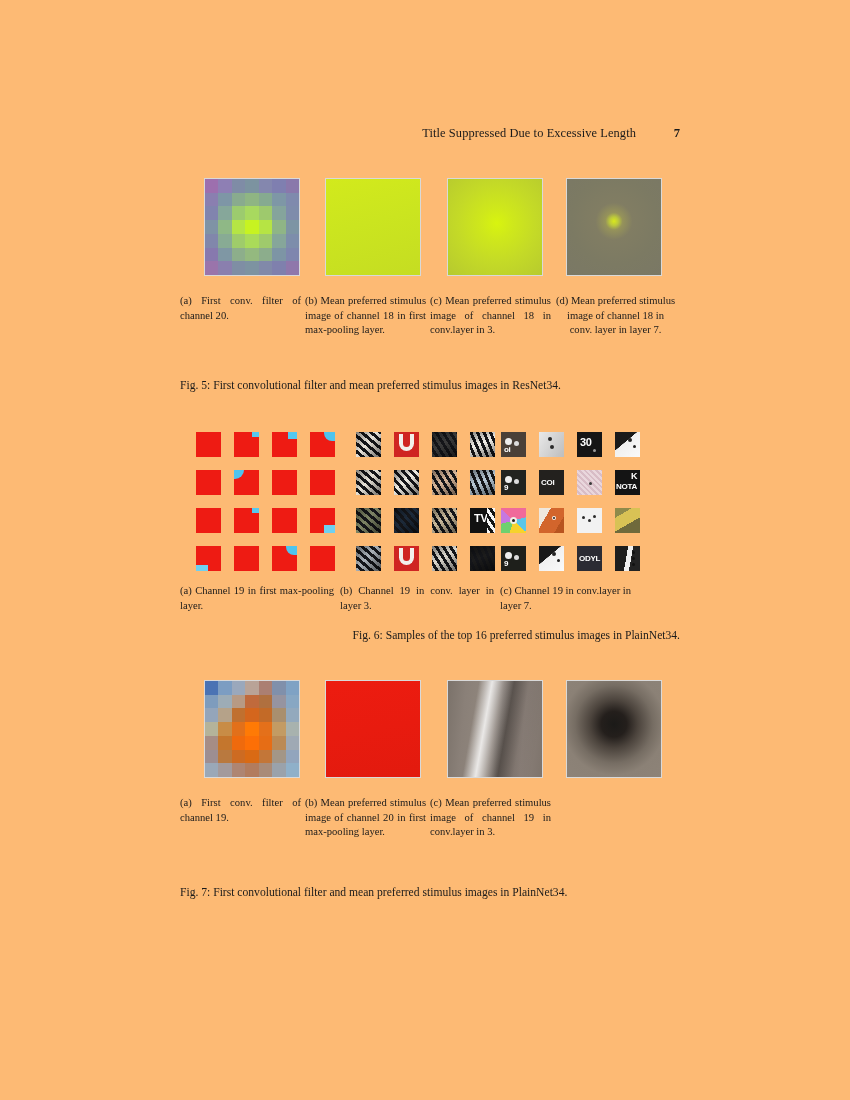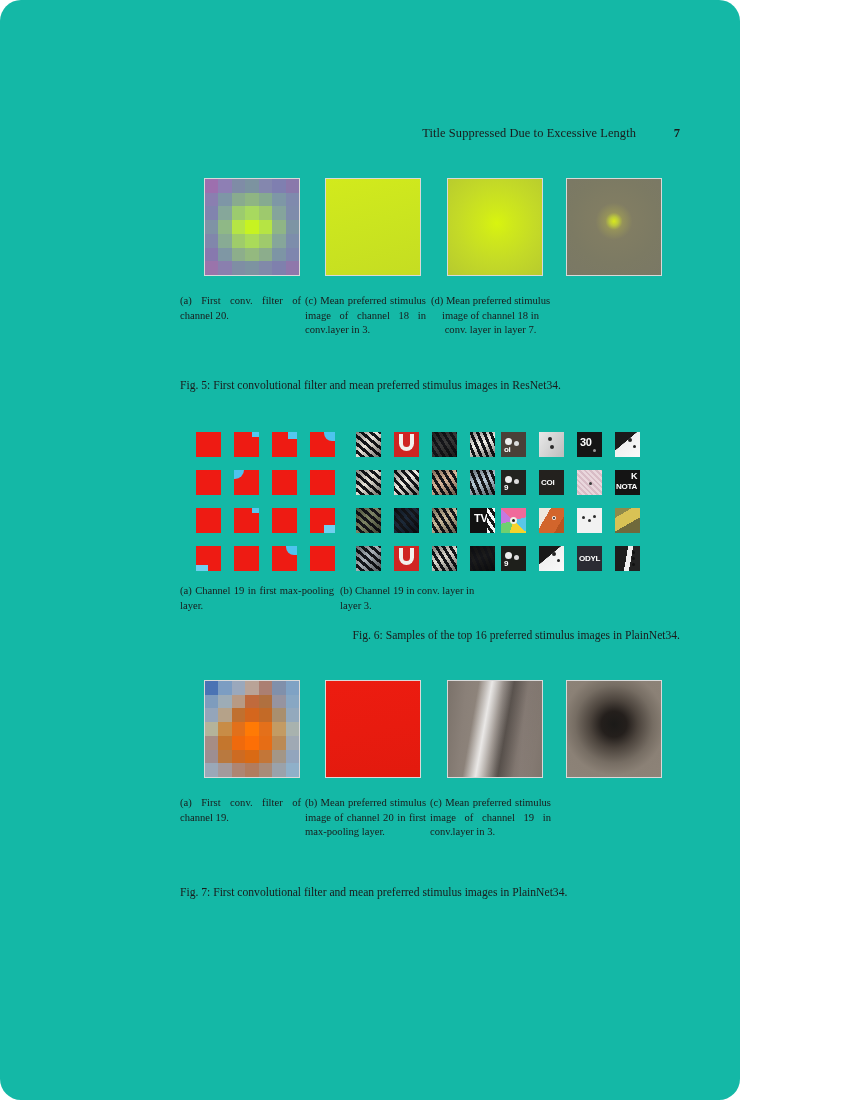--- a/index.html
+++ b/index.html
@@ -13,24 +13,23 @@
     height: 1100px;
     position: relative;
     font-family: "Liberation Serif", "DejaVu Serif", serif;
     color: #1a1a1a;
     overflow: hidden;
   }
 
   .page {
     position: absolute;
     left: 0; top: 0;
-    width: 740px;
+    width: 850px;
     height: 1100px;
-    background: #14b8a6;
-    border-radius: 21px;
+    background: #fdba74;
   }
 
   
   .running-head {
     position: absolute;
     left: 180px;
     top: 126px;
     width: 500px;
     height: 18px;
     display: flex;
@@ -228,20 +227,21 @@
             <i style="background: rgb(143, 119, 171);"></i>
           </div>
       </div>
       <div class="panel-img p1" style="background:linear-gradient(165deg,#d2ea1c 0%,#cbe51f 45%,#c5dd22 100%);"></div>
       <div class="panel-img p2" style="background:radial-gradient(circle at 52% 46%, #d8f40f 0%, #cfe81b 22%, #c4da27 55%, #b6c92f 100%);"></div>
       <div class="panel-img p3" style="background:radial-gradient(circle at 50% 44%, #d9e81c 0%, #bcc83c 6%, #96935a 12%, #817d63 26%, #7c7a63 60%, #7a7865 100%);"></div>
     </div>
 
     <div class="subcaps4">
       <div class="sc">(a) First conv. filter of channel 20.</div>
+      <div class="sc">(b) Mean preferred stimulus image of channel 18 in first max-pooling layer.</div>
       <div class="sc">(c) Mean preferred stimulus image of channel 18 in conv.layer in 3.</div>
       <div class="sc last-left">(d) Mean preferred stimulus image of channel 18 in conv. layer in layer 7.</div>
     </div>
 
     <div class="fig-caption" style="top:200px;">Fig. 5: First convolutional filter and mean preferred stimulus images in ResNet34.</div>
   </div>
 
   <div class="figure-block" id="fig6" style="left:180px; top:432px; width:500px; height:210px;">
 
     <div style="position:absolute; left:0; top:0; width:500px; height:145px;">
@@ -393,20 +393,21 @@
             <span style="left:17px;top:5px;width:3px;height:3px;border-radius:50%;background:#111;"></span>
             <span style="left:17px;top:11px;width:3px;height:3px;border-radius:50%;background:#111;"></span>
             <span style="left:17px;top:17px;width:3px;height:3px;border-radius:50%;background:#111;"></span>
           </div>
         </div>
     </div>
 
     <div class="subcaps3" style="top:152px;">
       <div class="sc">(a) Channel 19 in first max-pooling layer.</div>
       <div class="sc">(b) Channel 19 in conv. layer in layer 3.</div>
+      <div class="sc">(c) Channel 19 in conv.layer in layer 7.</div>
     </div>
 
     <div class="fig-caption centered" style="top:196px;">Fig. 6: Samples of the top 16 preferred stimulus images in PlainNet34.</div>
   </div>
 
   <div class="figure-block" id="fig7" style="left:180px; top:680px; width:500px; height:240px;">
 
     <div class="img-row">
       <div class="panel-img p0" id="f7a">
         <div class="pixgrid" id="f7grid">

